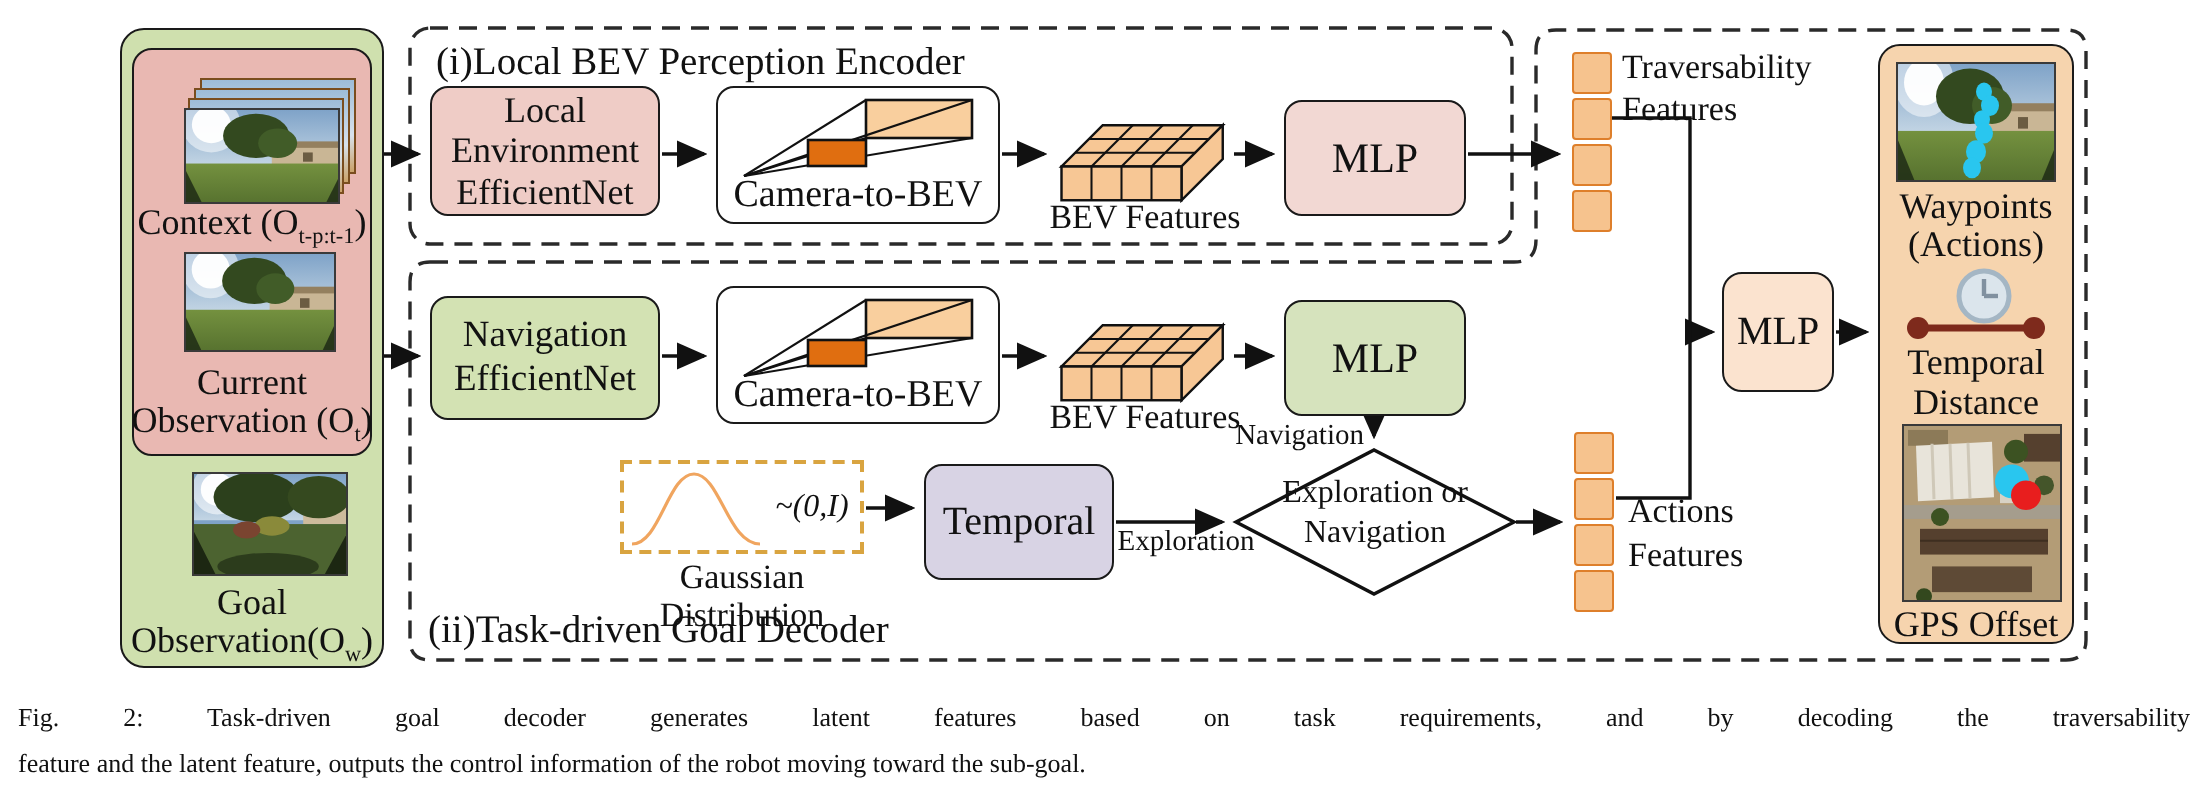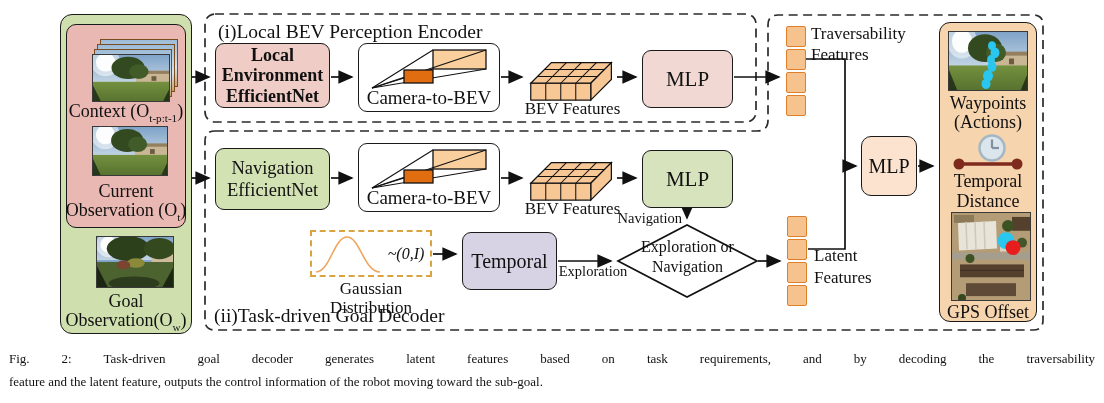--- a/index.html
+++ b/index.html
@@ -145,21 +145,21 @@
         <use href="#scene-garden"></use>
       </svg>
   </div>
   <div class="lbl" style="left:60px;top:291px;width:132px;font-size:18px;">Goal</div>
   <div class="lbl" style="left:54px;top:310px;width:144px;font-size:18px;">
     <span>Observation(O</span><sub>w</sub><span>)</span>
   </div>
 
   <div class="lbl" style="left:218px;top:21px;width:340px;text-align:left;font-size:19.5px;">(i)Local BEV Perception Encoder</div>
 
-  <div class="box" style="left:215px;top:43px;width:115px;height:65px;background:#efccc6;font-size:18px;line-height:20.5px;font-weight:bold;">
+  <div class="box" style="left:215px;top:43px;width:115px;height:65px;background:#efccc6;font-size:18px;line-height:20.5px;">
     <div><span>Local</span><br><span>Environment</span><br><span>EfficientNet</span></div>
   </div>
 
   <div class="box" style="left:358px;top:43px;width:142px;height:69px;background:#fff;flex-direction:column;justify-content:flex-end;">
     <svg class="abs" style="left:0;top:2px;" width="142" height="46" viewBox="0 0 142 46">
       <rect x="74" y="4" width="53" height="19" fill="#f9cf9e" stroke="#111" stroke-width="1.3"></rect>
       <g stroke="#111" stroke-width="1.1">
         <line x1="13" y1="42" x2="74" y2="4"></line>
           <line x1="13" y1="42" x2="127" y2="4"></line>
         <line x1="13" y1="42" x2="74" y2="23"></line>
@@ -254,21 +254,21 @@
   <div class="fsq" style="left:786px;top:49px;"></div>
   <div class="fsq" style="left:786px;top:72px;"></div>
   <div class="fsq" style="left:786px;top:95px;"></div>
   <div class="lbl" style="left:811px;top:24px;width:120px;text-align:left;font-size:17px;">Traversability</div>
   <div class="lbl" style="left:811px;top:45px;width:120px;text-align:left;font-size:17px;">Features</div>
 
   <div class="fsq" style="left:787px;top:216px;"></div>
   <div class="fsq" style="left:787px;top:239px;"></div>
   <div class="fsq" style="left:787px;top:262px;"></div>
   <div class="fsq" style="left:787px;top:285px;"></div>
-  <div class="lbl" style="left:814px;top:246px;width:90px;text-align:left;font-size:17px;">Latent</div>
+  <div class="lbl" style="left:814px;top:246px;width:90px;text-align:left;font-size:17px;">Actions</div>
   <div class="lbl" style="left:814px;top:268px;width:90px;text-align:left;font-size:17px;">Features</div>
 
   <div class="box" style="left:861px;top:136px;width:56px;height:60px;background:#fbe3cf;border-radius:10px;font-size:20px;">MLP</div>
 
   <div class="box" style="left:939px;top:22px;width:98px;height:300px;background:#f6d4ae;border-radius:11px;"></div>
 
   <div class="photo" style="left:948px;top:31px;width:80px;height:60px;">
     <svg width="80" height="60" viewBox="0 0 80 52" preserveAspectRatio="none">
       <use href="#scene-yard"></use>
       <g fill="#29c6ef">

